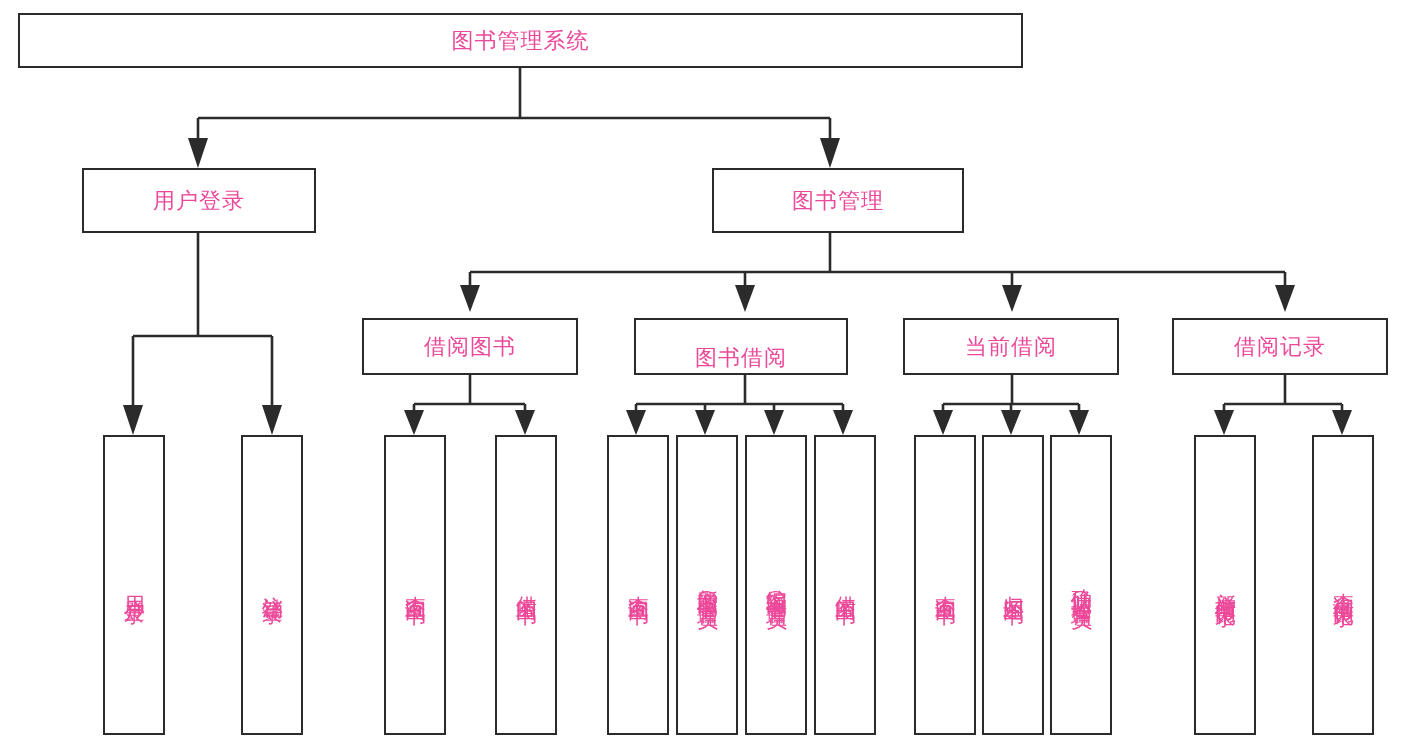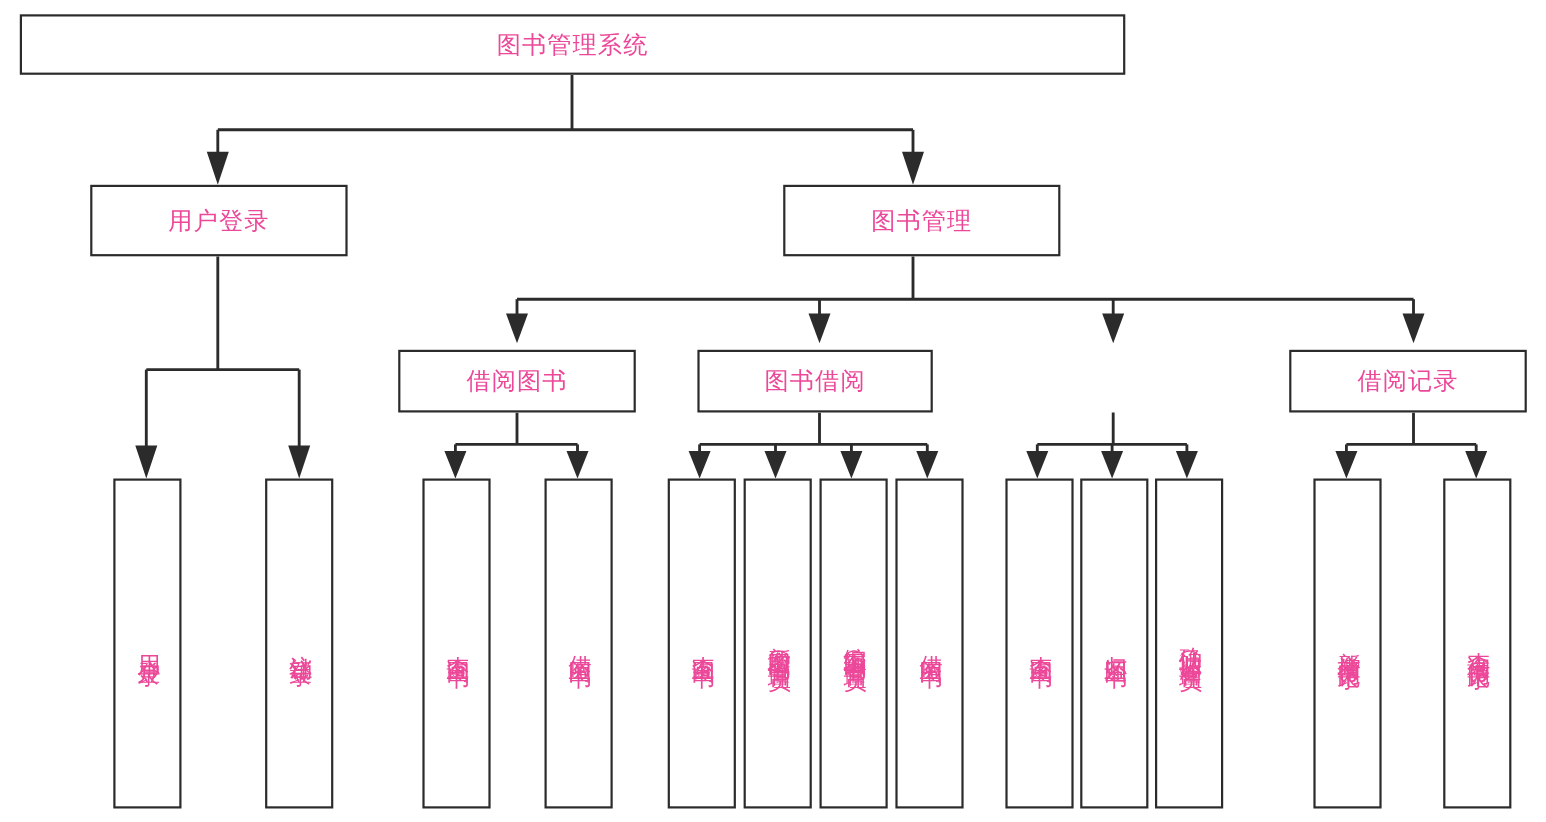--- a/index.html
+++ b/index.html
@@ -91,22 +91,25 @@
   <div class="node h" style="left:82px;top:168px;width:234px;height:65px;">
     <span>用户登录</span>
   </div>
   <div class="node h" style="left:712px;top:168px;width:252px;height:65px;">
     <span>图书管理</span>
   </div>
 
   <div class="node h" style="left:362px;top:318px;width:216px;height:57px;">
     <span>借阅图书</span>
   </div>
-  <div class="node h" style="left:634px;top:318px;width:214px;height:57px;">
+  <div class="node h" style="left:634px;top:318px;width:214px;height:57px;align-items:flex-end;">
     <span>图书借阅</span>
+  </div>
+  <div class="node h" style="left:903px;top:318px;width:216px;height:57px;">
+    <span>当前借阅</span>
   </div>
   <div class="node h" style="left:1172px;top:318px;width:216px;height:57px;">
     <span>借阅记录</span>
   </div>
 
   <div class="node v" style="left:103px;top:435px;width:62px;height:300px;">
     <span>用户登录</span>
   </div>
   <div class="node v" style="left:241px;top:435px;width:62px;height:300px;">
     <span>注销登录</span>

